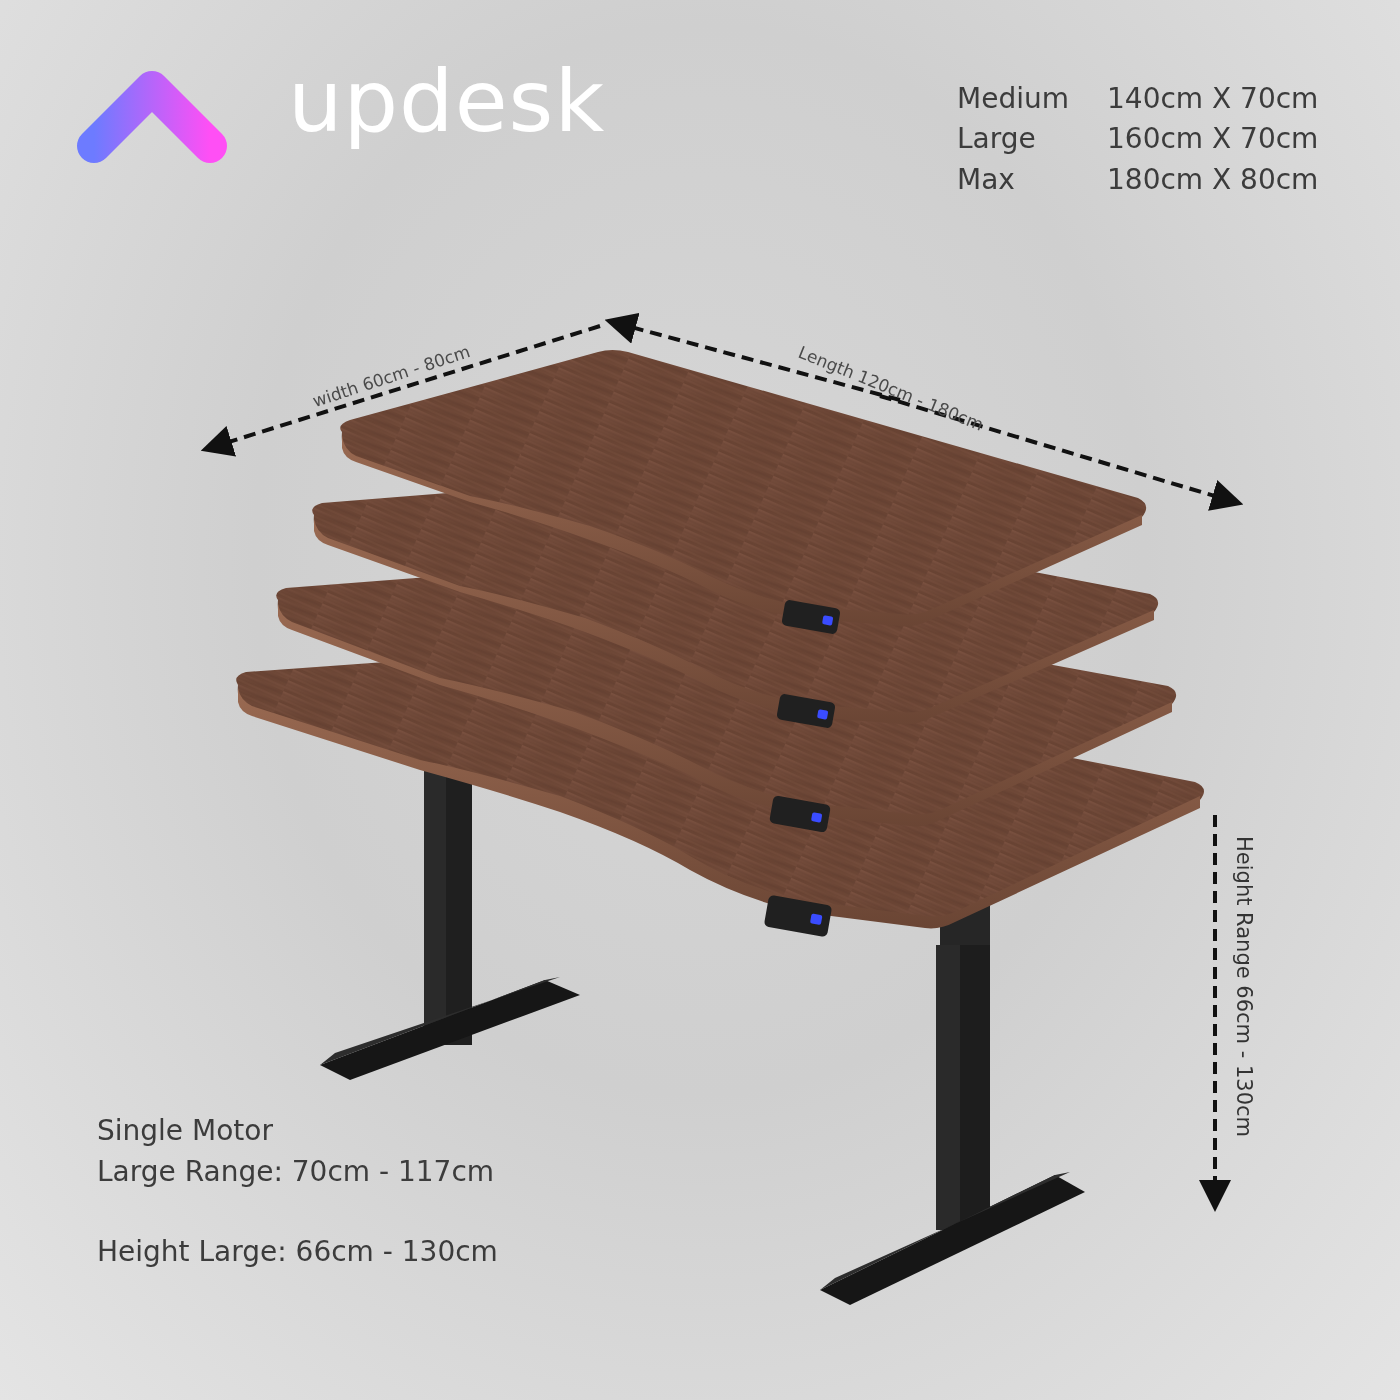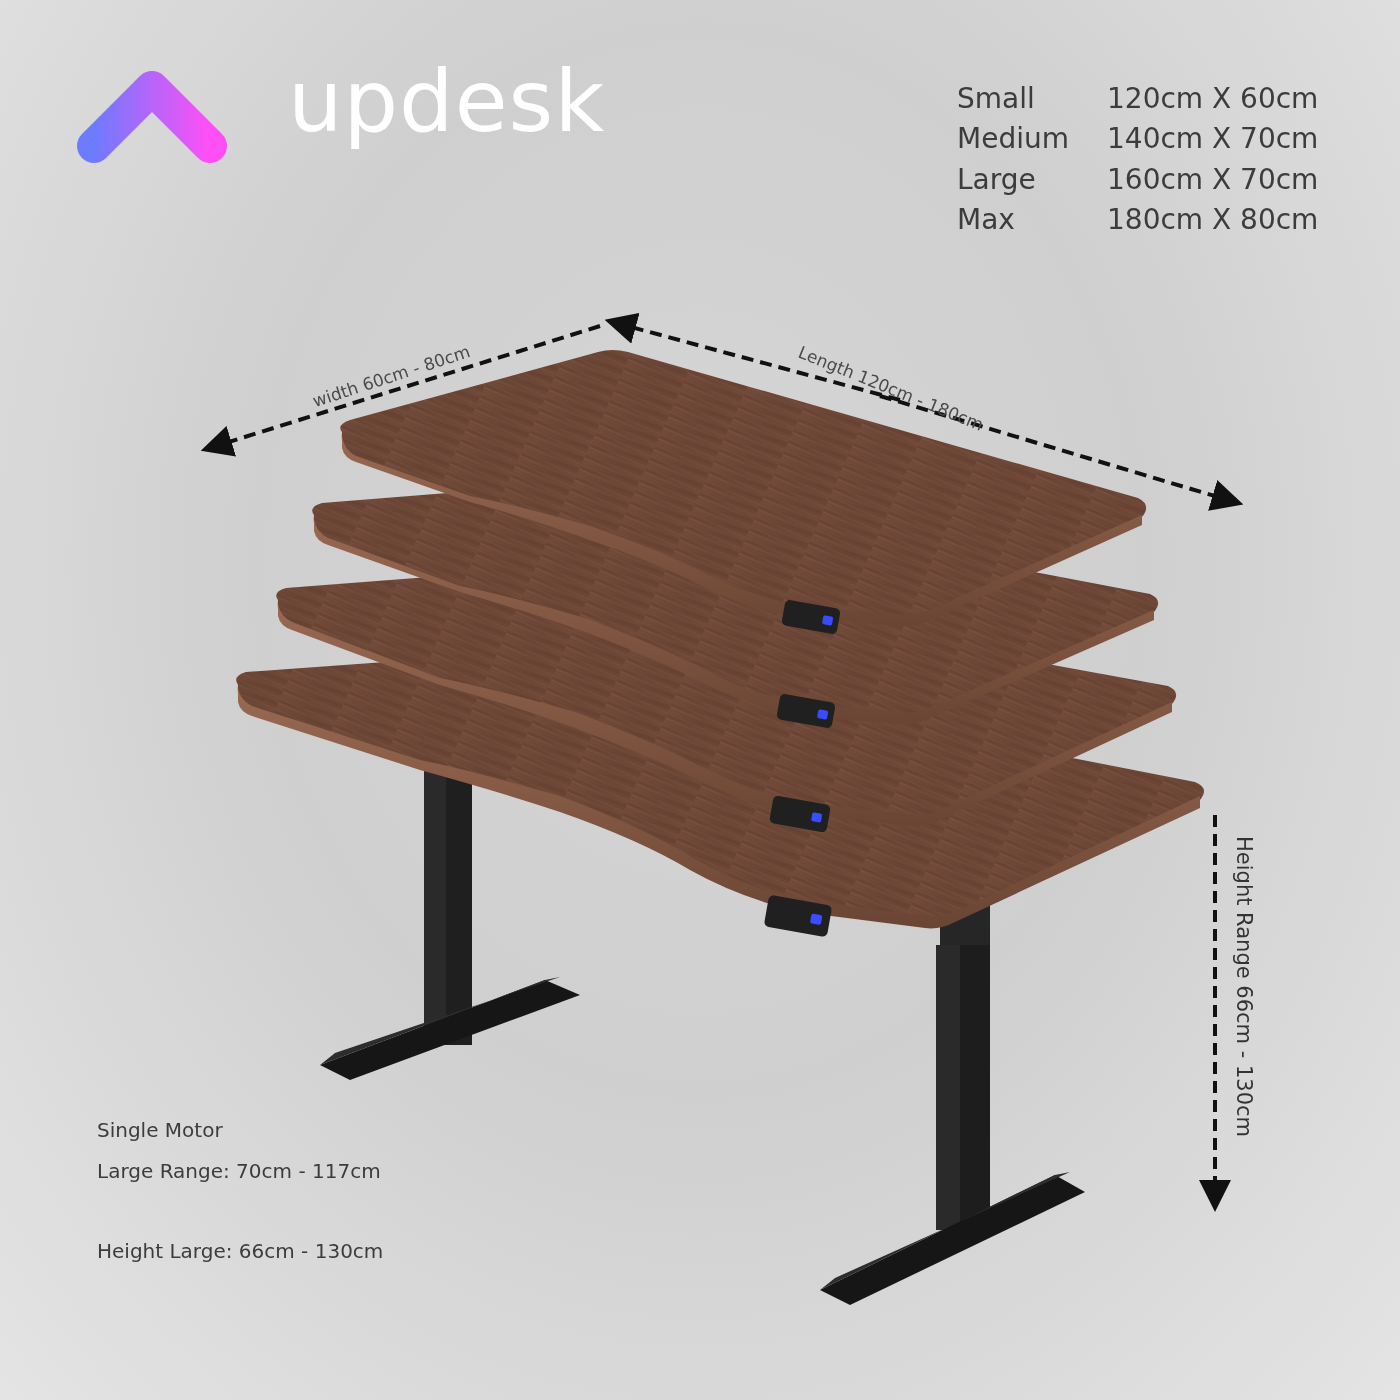--- a/index.html
+++ b/index.html
@@ -18,21 +18,21 @@
     font-family: "DejaVu Sans", sans-serif;
     font-size: 86px; color: #ffffff; letter-spacing: 1px; font-weight: normal;
     line-height: 1;
     margin-left: 36px;
   }
   .sizes { position: absolute; left: 957px; top: 78px; color: #3c3c3c; }
   .sizes h2 { margin: 0 0 44px 0; font-weight: normal; font-size: 31px; letter-spacing: 0.3px; }
   .size-row { display: flex; font-size: 28px; height: 40.5px; align-items: center; }
   .size-row .name { width: 150px; }
   .size-row .dim { white-space: nowrap; }
-  .motor { position: absolute; left: 97px; color: #3c3c3c; font-size: 20px; line-height: 41px; }
+  .motor { position: absolute; left: 97px; color: #3c3c3c; font-size: 28px; line-height: 41px; }
   .motor.single { top: 1110px; }
   .motor.dual { top: 1231px; }
   .motor div { white-space: nowrap; }
   .label-rot { position: absolute; font-size: 17px; color: #4a4a4a; white-space: nowrap; transform-origin: 0 0; }
   .width-label { left: 310px; top: 392px; transform: rotate(-18deg); }
   .length-label { left: 803px; top: 342px; transform: rotate(22deg); }
   .height-label {
     position: absolute; left: 1256px; top: 836px; font-size: 21px; color: #333;
     transform-origin: 0 0; transform: rotate(90deg); white-space: nowrap;
   }
@@ -128,24 +128,20 @@
         <stop offset="1" stop-color="#ff4ff5"></stop>
       </linearGradient>
     </defs>
     <polyline points="18,78 76,20 134,78" fill="none" stroke="url(#logoGrad)" stroke-width="34" stroke-linecap="round" stroke-linejoin="round"></polyline>
   </svg>
 </div>
 <div class="brand">updesk</div>
 
 <div class="sizes">
   <div class="size-row">
-    <span class="name">Small</span>
-    <span class="dim">120cm X 60cm</span>
-  </div>
-  <div class="size-row">
     <span class="name">Medium</span>
     <span class="dim">140cm X 70cm</span>
   </div>
   <div class="size-row">
     <span class="name">Large</span>
     <span class="dim">160cm X 70cm</span>
   </div>
   <div class="size-row">
     <span class="name">Max</span>
     <span class="dim">180cm X 80cm</span>

